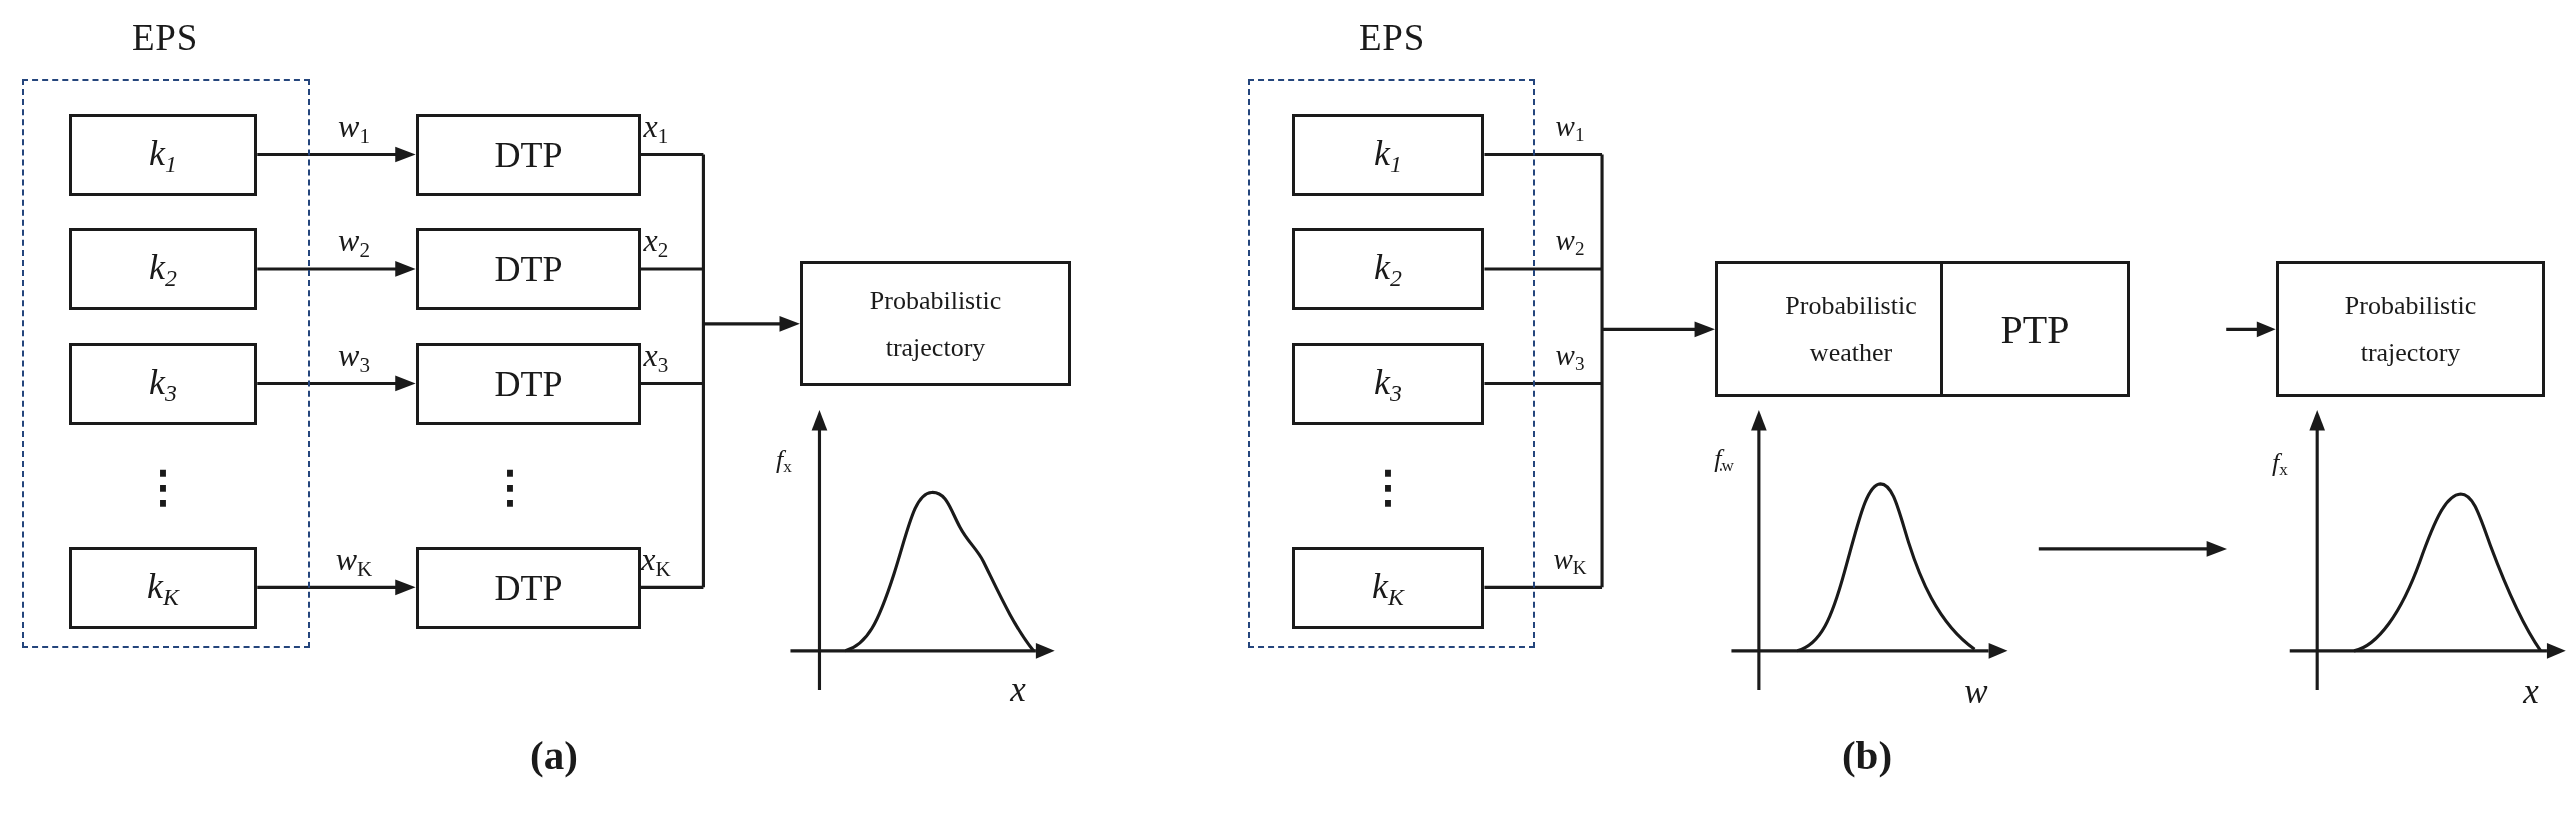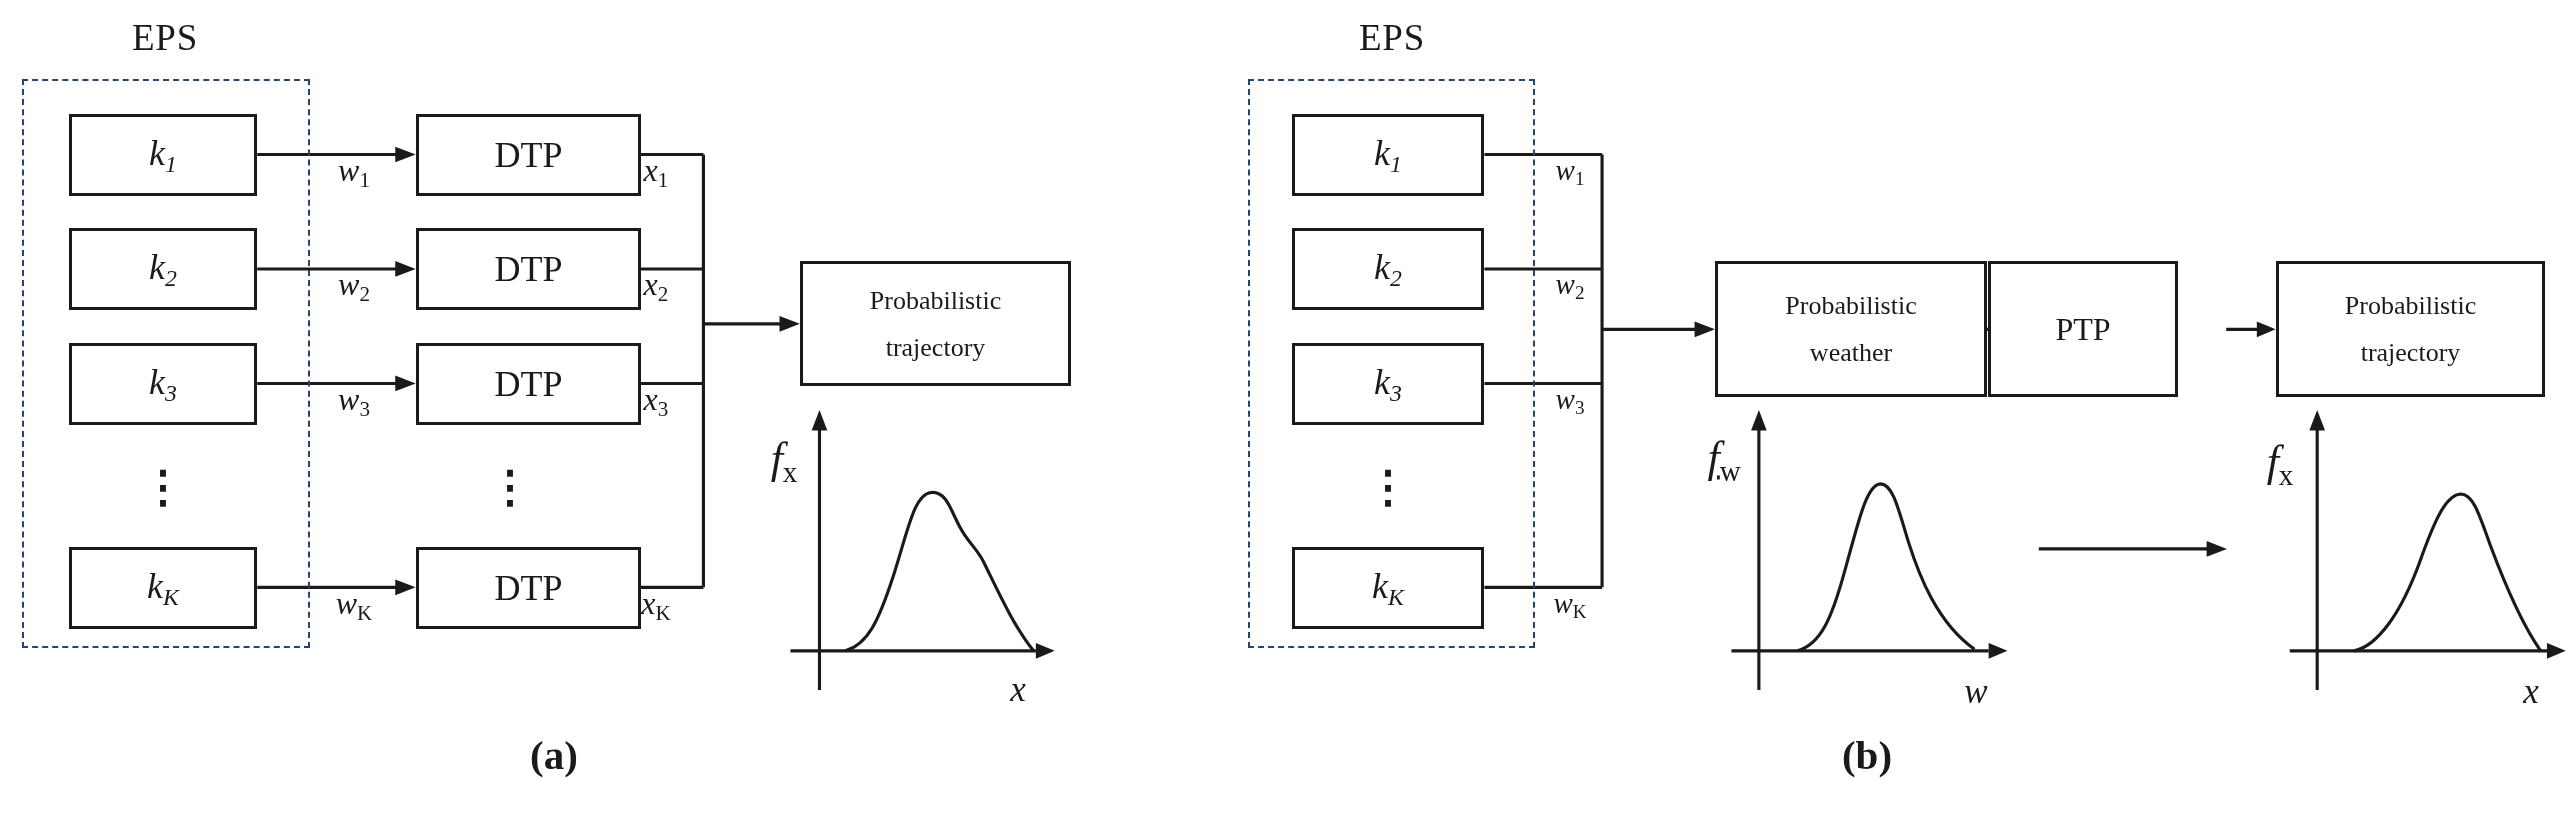--- a/index.html
+++ b/index.html
@@ -5,25 +5,25 @@
   html,body{margin:0;padding:0;background:#ffffff;}
   #canvas{position:relative;width:2576px;height:821px;background:#ffffff;overflow:hidden;
           font-family:"Liberation Serif", serif;color:#1a1a1a;border-radius:11px;}
   .box{position:absolute;background:#ffffff;border:3.1px solid #1a1a1a;
        display:flex;align-items:center;justify-content:center;text-align:center;box-sizing:border-box;}
   .kbox{width:188px;height:82px;font-size:36px;font-style:italic;}
   .dtpbox{width:225px;height:82px;font-size:36px;}
   .bigbox{font-size:26px;line-height:47px;}
   .dashedbox{position:absolute;border:2.4px dashed #24457c;box-sizing:border-box;background:transparent;}
   .eps{position:absolute;transform:translate(-50%,-50%);font-size:37px;letter-spacing:0.8px;}
-  .mathlbl{position:absolute;transform:translateX(-50%);font-size:32px;font-style:italic;line-height:33px;white-space:nowrap;margin-top:44px;}
+  .mathlbl{position:absolute;transform:translateX(-50%);font-size:32px;font-style:italic;line-height:33px;white-space:nowrap;}
   .mathlbl sub, .kbox sub, .flabel sub{font-size:0.66em;vertical-align:-0.28em;font-style:normal;}
   .kbox sub{font-style:italic;}
   .dots{position:absolute;transform:translate(-50%,-50%);font-size:44px;font-weight:bold;line-height:1;}
-  .flabel{position:absolute;transform:translate(-50%,-50%);font-size:44px;font-style:italic;white-space:nowrap;}
+  .flabel{position:absolute;transform:translate(-50%,-50%);font-size:26px;font-style:italic;white-space:nowrap;}
   .axlbl{position:absolute;transform:translate(-50%,-50%);font-size:35px;font-style:italic;}
   .caption{position:absolute;transform:translate(-50%,-50%);font-size:41px;font-weight:bold;}
   svg{position:absolute;left:0;top:0;}
   svg *{pointer-events:none;}
 </style>
 </head>
 <body>
 
 <div id="canvas">
 
@@ -166,21 +166,21 @@
   <div class="mathlbl" style="left:1570px;top:224px;font-size:29px;"><i>w</i><sub>2</sub></div>
   <div class="mathlbl" style="left:1570px;top:339px;font-size:29px;"><i>w</i><sub>3</sub></div>
   <div class="mathlbl" style="left:1570px;top:543px;font-size:29px;"><i>w</i><sub>K</sub></div>
 
   <div class="box bigbox" style="left:1715px;top:261px;width:272px;height:136px;">
     <div>
       <div>Probabilistic</div>
       <div>weather</div>
     </div>
   </div>
-  <div class="box bigbox" style="left:1988px;top:261px;width:190px;height:136px;font-size:32px;">PTP</div>
+  <div class="box bigbox" style="left:1940px;top:261px;width:190px;height:136px;font-size:40px;">PTP</div>
   <div class="box bigbox" style="left:2276px;top:261px;width:269px;height:136px;">
     <div>
       <div>Probabilistic</div>
       <div>trajectory</div>
     </div>
   </div>
 
   <div class="flabel" style="left:1724px;top:460px;text-decoration:underline;"><i>f</i><sub>w</sub></div>
   <div class="axlbl" style="left:1976px;top:692px;">w</div>
   <div class="flabel" style="left:2280px;top:464px;"><i>f</i><sub>x</sub></div>

